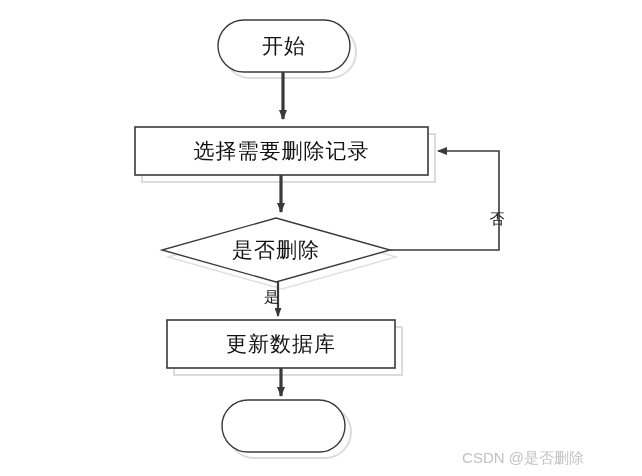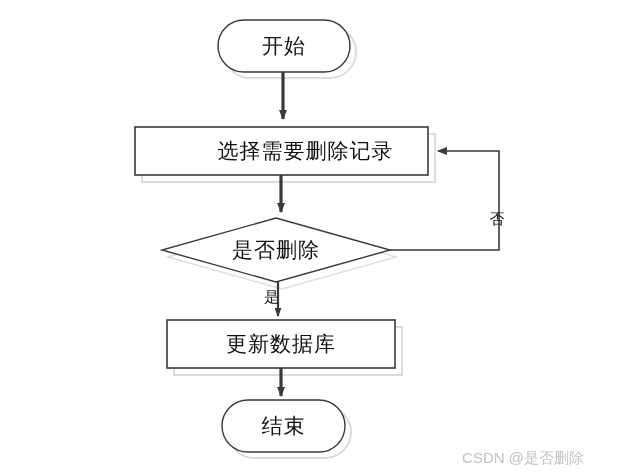--- a/index.html
+++ b/index.html
@@ -102,35 +102,32 @@
       <line x1="281" y1="368" x2="281" y2="396" stroke-width="3.2" marker-end="url(#arrowhead)"></line>
 
       <path d="M390,250 L499,250 L499,151 L438,151" stroke-width="1.6" marker-end="url(#arrowhead)"></path>
     </g>
   </svg>
 
   <div class="node-label" style="left:218px; top:20px; width:132px; height:52px;">
     <span>开始</span>
   </div>
 
-  <div class="node-label" style="left:135px; top:127px; width:293px; height:48px;margin-left:24px;">
+  <div class="node-label" style="left:135px; top:127px; width:293px; height:48px;">
     <span>选择需要删除记录</span>
   </div>
 
   <div class="node-label" style="left:167px; top:320px; width:228px; height:48px;">
     <span>更新数据库</span>
   </div>
 
   <div class="node-label" style="left:162px; top:218px; width:228px; height:64px;">
     <span>是否删除</span>
   </div>
 
-  <div class="node-label" style="left:222px; top:400px; width:123px; height:52px;">
-    <span>结束</span>
-  </div>
 
   <div class="edge-label" style="left:264px; top:288px;">是</div>
 
   <div class="edge-label vertical" style="left:487px; top:200px;">否</div>
 
   <div id="watermark">CSDN @是否删除</div>
 
 </div>
 
 </body></html>

